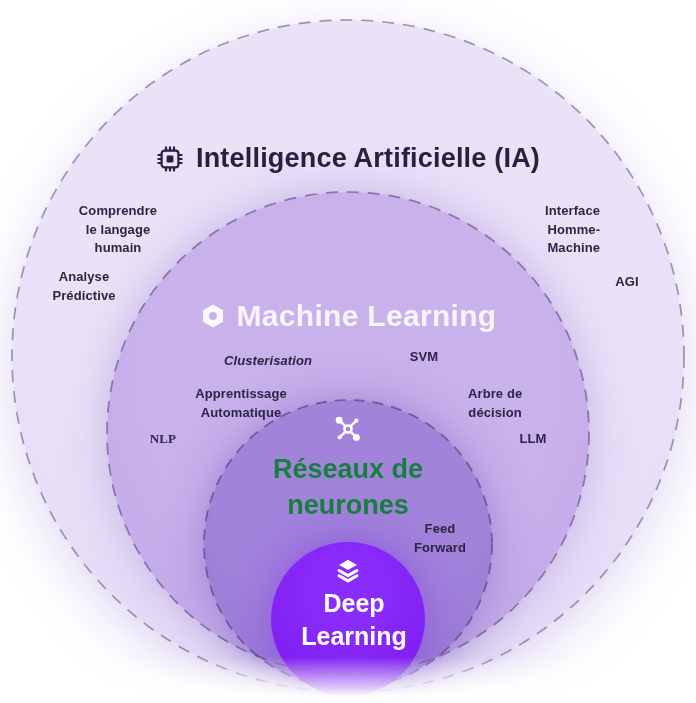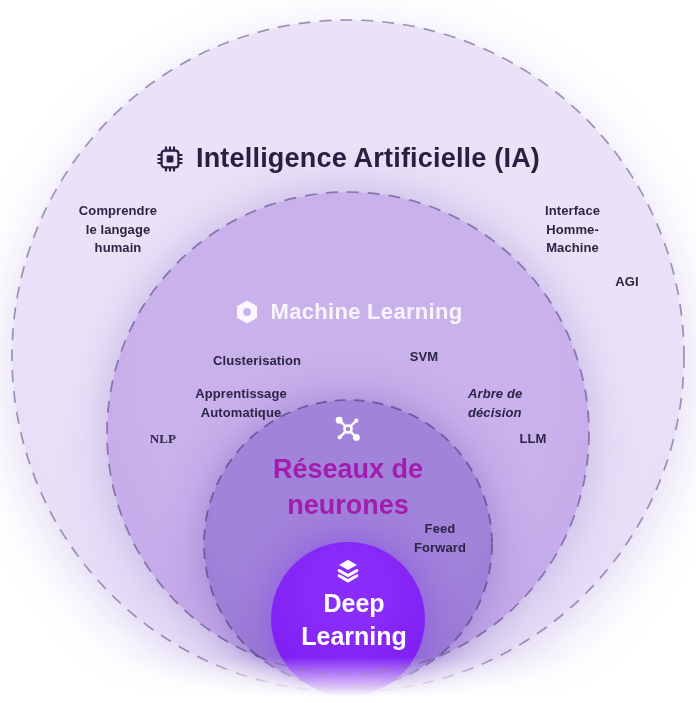--- a/index.html
+++ b/index.html
@@ -30,41 +30,41 @@
     box-shadow:0 0 44px rgba(108,28,228,.45);
   }
 
   .dashes { position:absolute; left:0; top:0; pointer-events:none; }
 
   .ring-title {
     position:absolute; left:0; right:0;
     display:flex; align-items:center; justify-content:center;
   }
   .t-ai  { top:143px; gap:12px; font-size:27px; font-weight:700; color:#272040; letter-spacing:.2px; }
-  .t-ml  { top:299px; gap:11px; font-size:22px; font-weight:700; color:#f8f4fe; letter-spacing:.3px; }
-  .t-nn  { top:451px; font-size:27px; line-height:36px; font-weight:700; color:#a21caf; text-align:center; white-space:pre-line; }
+  .t-ml  { top:299px; gap:11px; font-size:30px; font-weight:700; color:#f8f4fe; letter-spacing:.3px; }
+  .t-nn  { top:451px; font-size:27px; line-height:36px; font-weight:700; color:#15803d; text-align:center; white-space:pre-line; }
   .t-dl  { top:587px; font-size:25px; line-height:33px; font-weight:700; color:#ffffff; text-align:center; white-space:pre-line;padding-left:12px; }
 
   .icon-slot { position:absolute; left:0; right:0; display:flex; justify-content:center; }
   .i-nn { top:413px; }
   .i-dl { top:557px; }
 
   .lbl {
     position:absolute;
     font-size:13px; font-weight:700; line-height:18.5px;
     color:#2b2444; text-align:center; white-space:pre-line; letter-spacing:.1px;
   }
   .p-comprendre    { left:118px; top:202px; transform:translateX(-50%); }
   .p-analyse       { left:84px;  top:268px; transform:translateX(-50%); }
-  .p-interface     { left:545px; top:202px; text-align:center; }
+  .p-interface     { left:545px; top:202px; text-align:right; }
   .p-agi           { left:627px; top:273px; transform:translateX(-50%); }
-  .p-cluster       { left:257px; top:352px; transform:translateX(-50%); }
+  .p-cluster       { left:268px; top:352px; transform:translateX(-50%);font-style:italic; }
   .p-svm           { left:424px; top:348px; transform:translateX(-50%); }
   .p-apprentissage { left:201px; top:385px; transform:translateX(-50%);margin-left:40px; }
-  .p-arbre         { left:468px; top:385px; text-align:left;font-style:italic; }
+  .p-arbre         { left:468px; top:385px; text-align:center; }
   .p-nlp           { left:163px; top:430px; transform:translateX(-50%);font-family:Liberation Serif, serif; }
   .p-llm           { left:533px; top:430px; transform:translateX(-50%); }
   .p-rag           { left:247px; top:520px; transform:translateX(-50%); }
   .p-feed          { left:440px; top:520px; transform:translateX(-50%); }
 
   .bottom-fade {
     position:absolute; left:0; right:0; bottom:0; height:46px;
     background:linear-gradient(to top, #ffffff 12%, rgba(255,255,255,0) 100%);
     pointer-events:none;
   }
@@ -97,20 +97,22 @@
         <rect x="5.6" y="5.6" width="16.8" height="16.8" rx="3" stroke="#272040" stroke-width="2.2"></rect>
         <rect x="10.6" y="10.6" width="6.8" height="6.8" rx="1.2" fill="#272040"></rect>
       </svg>
     </span>
     <span>Intelligence Artificielle (IA)</span>
   </div>
 
   <div class="lbl p-comprendre">Comprendre
 le langage
 humain</div>
+  <div class="lbl p-analyse">Analyse
+Prédictive</div>
   <div class="lbl p-interface">Interface
 Homme-
 Machine</div>
   <div class="lbl p-agi">AGI</div>
 
   <div class="ring-title t-ml">
     <span style="display:inline-flex;">
       <svg width="26" height="26" viewBox="0 0 24 24">
         <path fill-rule="evenodd" fill="#fbf8ff" d="M12 1.3 L21.2 6.6 V17.4 L12 22.7 L2.8 17.4 V6.6 Z
              M12 8.4 A3.6 3.6 0 1 0 12 15.6 A3.6 3.6 0 1 0 12 8.4 Z"></path>

